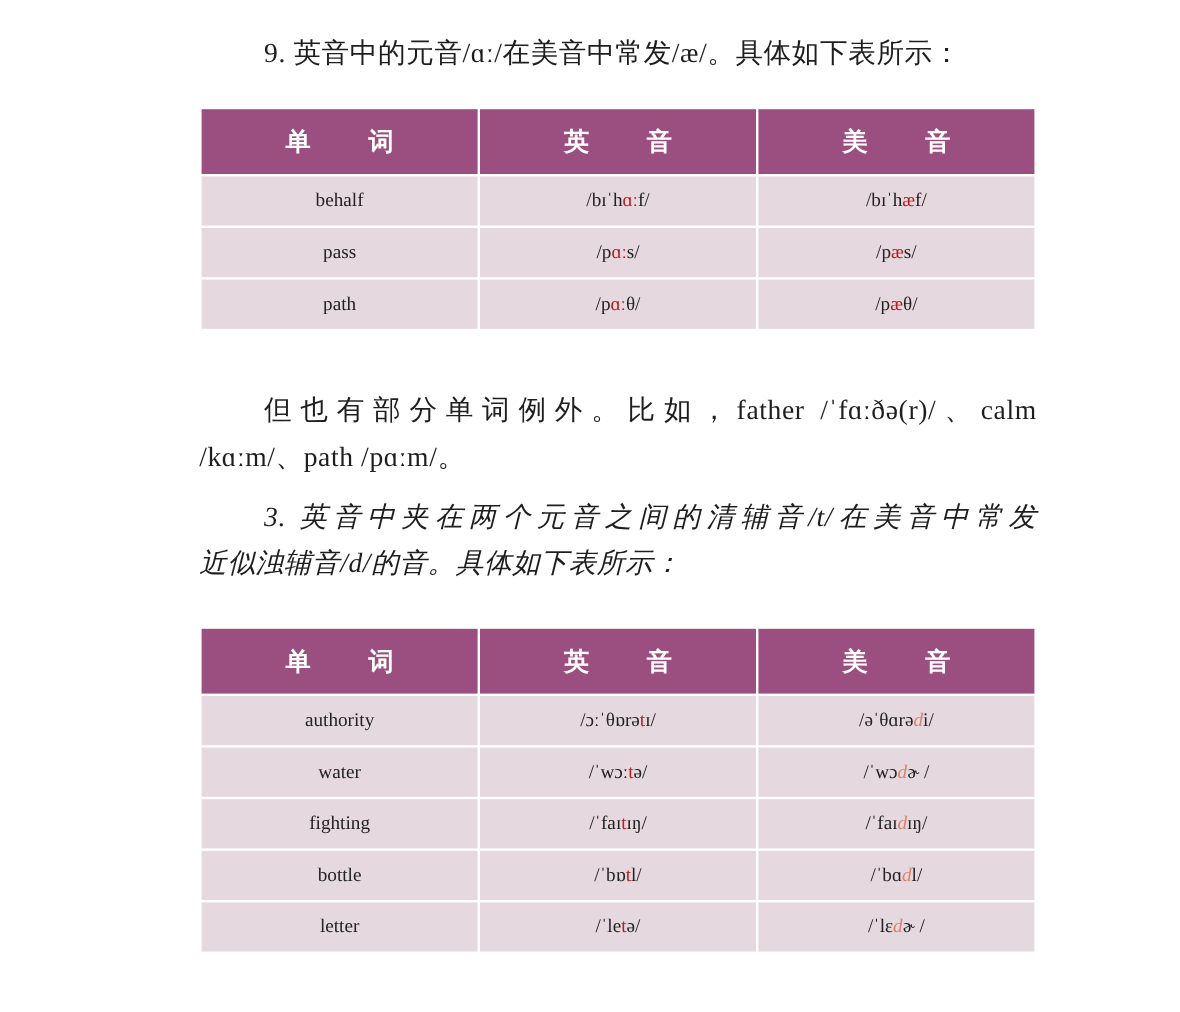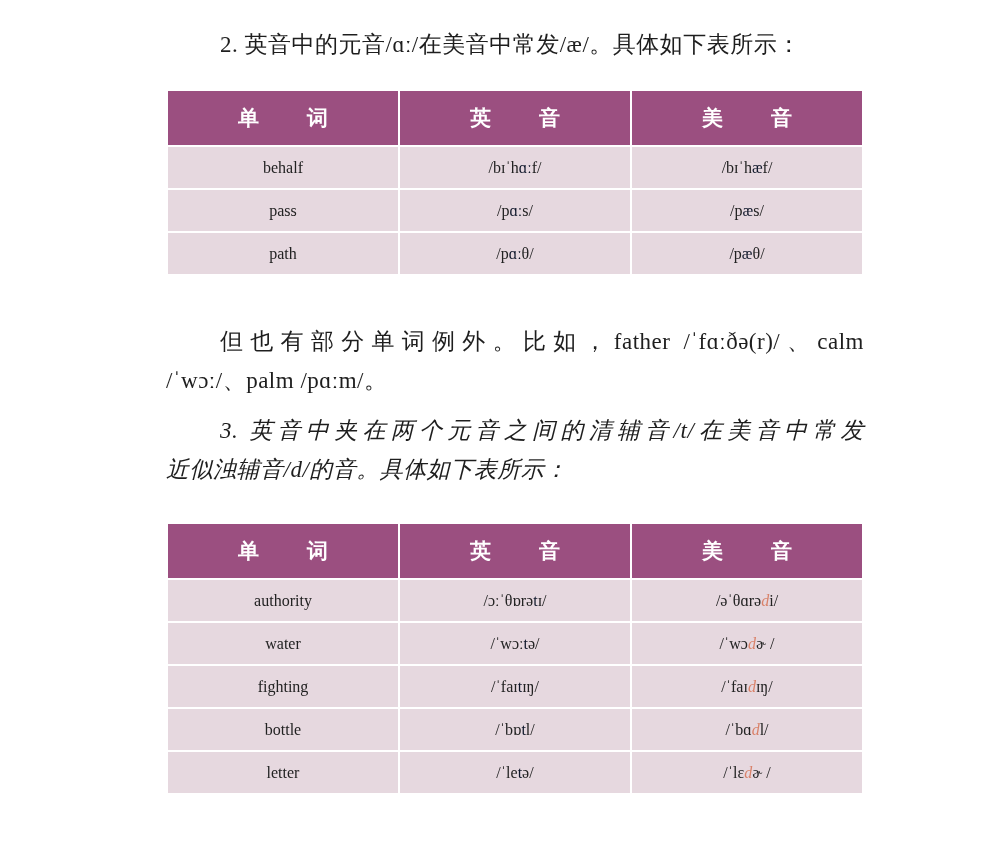--- a/index.html
+++ b/index.html
@@ -27,28 +27,28 @@
   }
   table.pron th {
     background: #9b4f80; color: #ffffff; font-weight: bold;
     font-size: 21px; height: 54px; letter-spacing: 0;
     font-family: "DejaVu Sans", "Liberation Sans", sans-serif;
   }
   table.pron th .gap { display: inline-block; width: 48px; }
   table.pron td {
     background: #e6d8df; font-size: 16px; height: 41px; color: #222;
   }
-  .hl { color: #0f172a; }
+  .hl { color: #b91c1c; }
   .hl-i { color: #d9826a; font-style: italic; }
 </style>
 </head>
 <body>
 
 <p class="para" style="top:28px; left:220px; width:660px;">
-  <span class="line">2. 英音中的元音/ɑː/在美音中常发/æ/。具体如下表所示：</span>
+  <span class="line">9. 英音中的元音/ɑː/在美音中常发/æ/。具体如下表所示：</span>
 </p>
 
 <table class="pron" style="top:89px;">
   <thead>
     <tr>
       <th><span>单</span><span class="gap"></span><span>词</span></th>
       <th><span>英</span><span class="gap"></span><span>音</span></th>
       <th><span>美</span><span class="gap"></span><span>音</span></th>
     </tr>
   </thead>
@@ -66,21 +66,21 @@
     <tr>
       <td>path</td>
       <td><span>/p</span><span class="hl">ɑː</span><span>θ/</span></td>
       <td><span>/p</span><span class="hl">æ</span><span>θ/</span></td>
     </tr>
   </tbody>
 </table>
 
 <p class="para" style="top:325px;">
   <span class="line justify" style="padding-left:54px;">但也有部分单词例外。比如，father /ˈfɑːðə(r)/、calm</span>
-  <span class="line" style="margin-top:5px;">/ˈwɔː/、palm /pɑːm/。</span>
+  <span class="line" style="margin-top:5px;">/kɑːm/、path /pɑːm/。</span>
 </p>
 
 <p class="para" style="top:414px;font-style:italic;">
   <span class="line justify" style="padding-left:54px;">3. 英音中夹在两个元音之间的清辅音/t/在美音中常发</span>
   <span class="line" style="margin-top:5px;">近似浊辅音/d/的音。具体如下表所示：</span>
 </p>
 
 <table class="pron" style="top:522px;">
   <thead>
     <tr>

